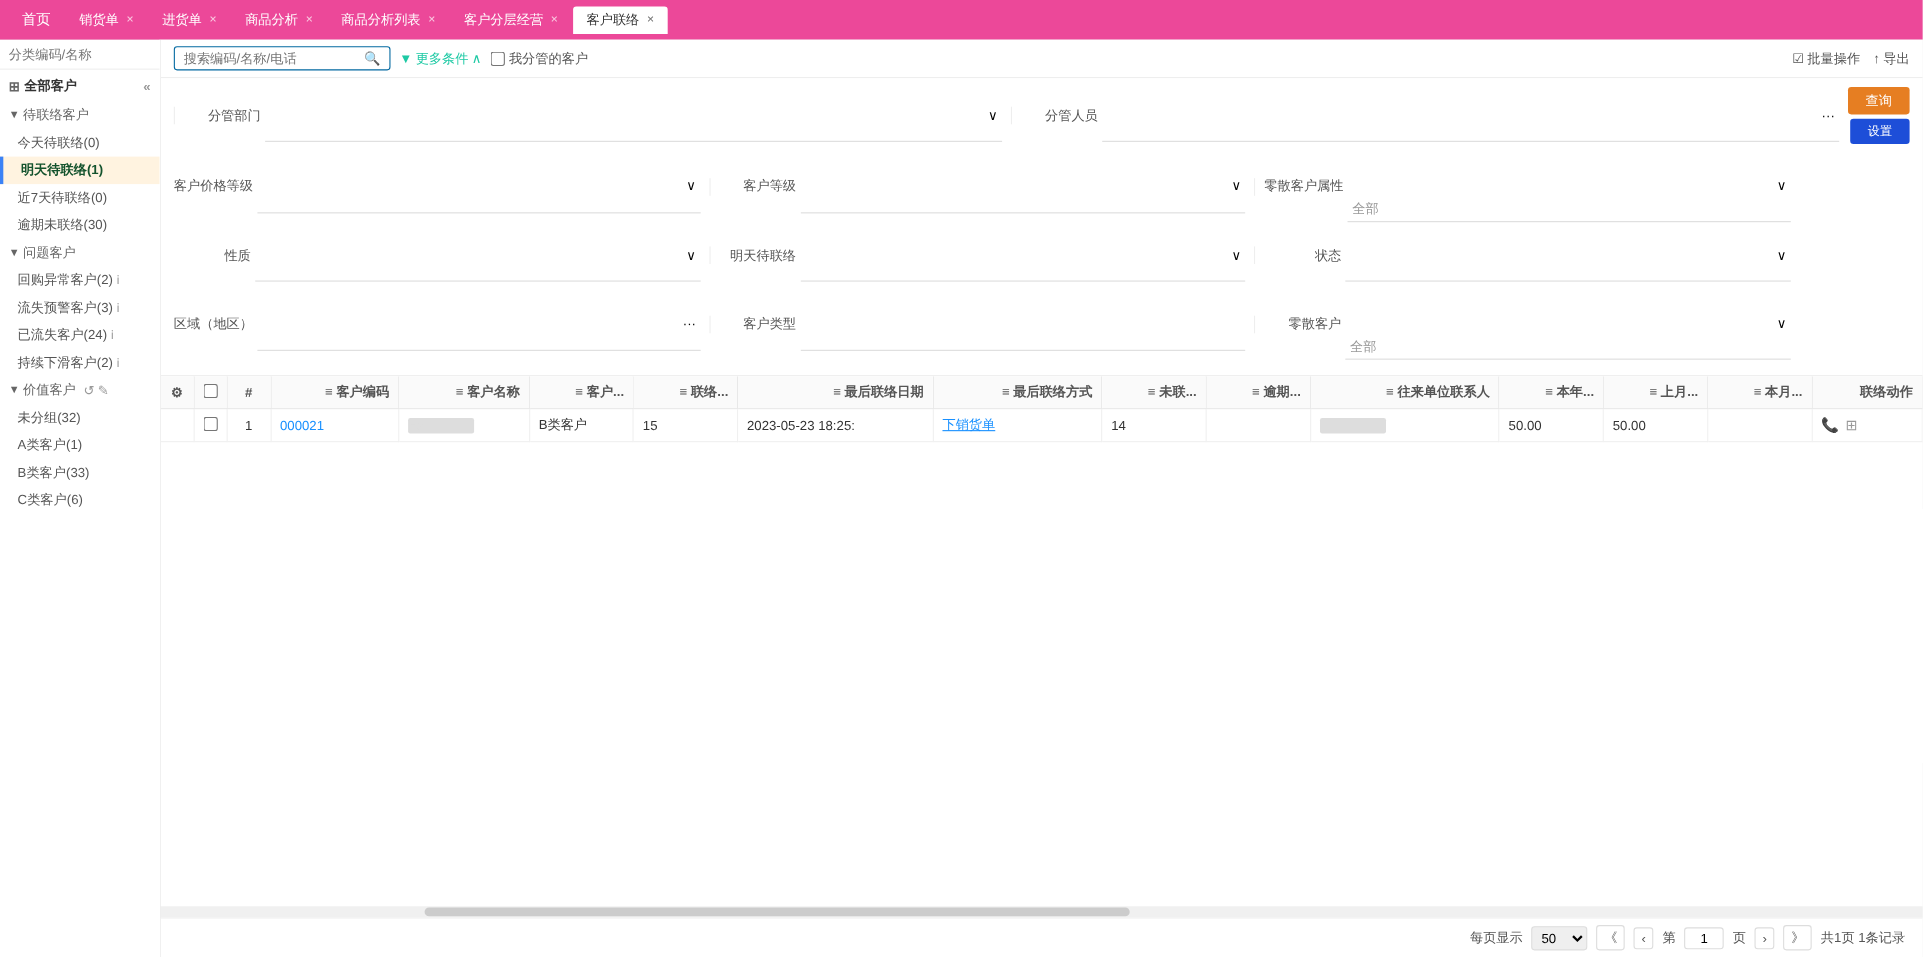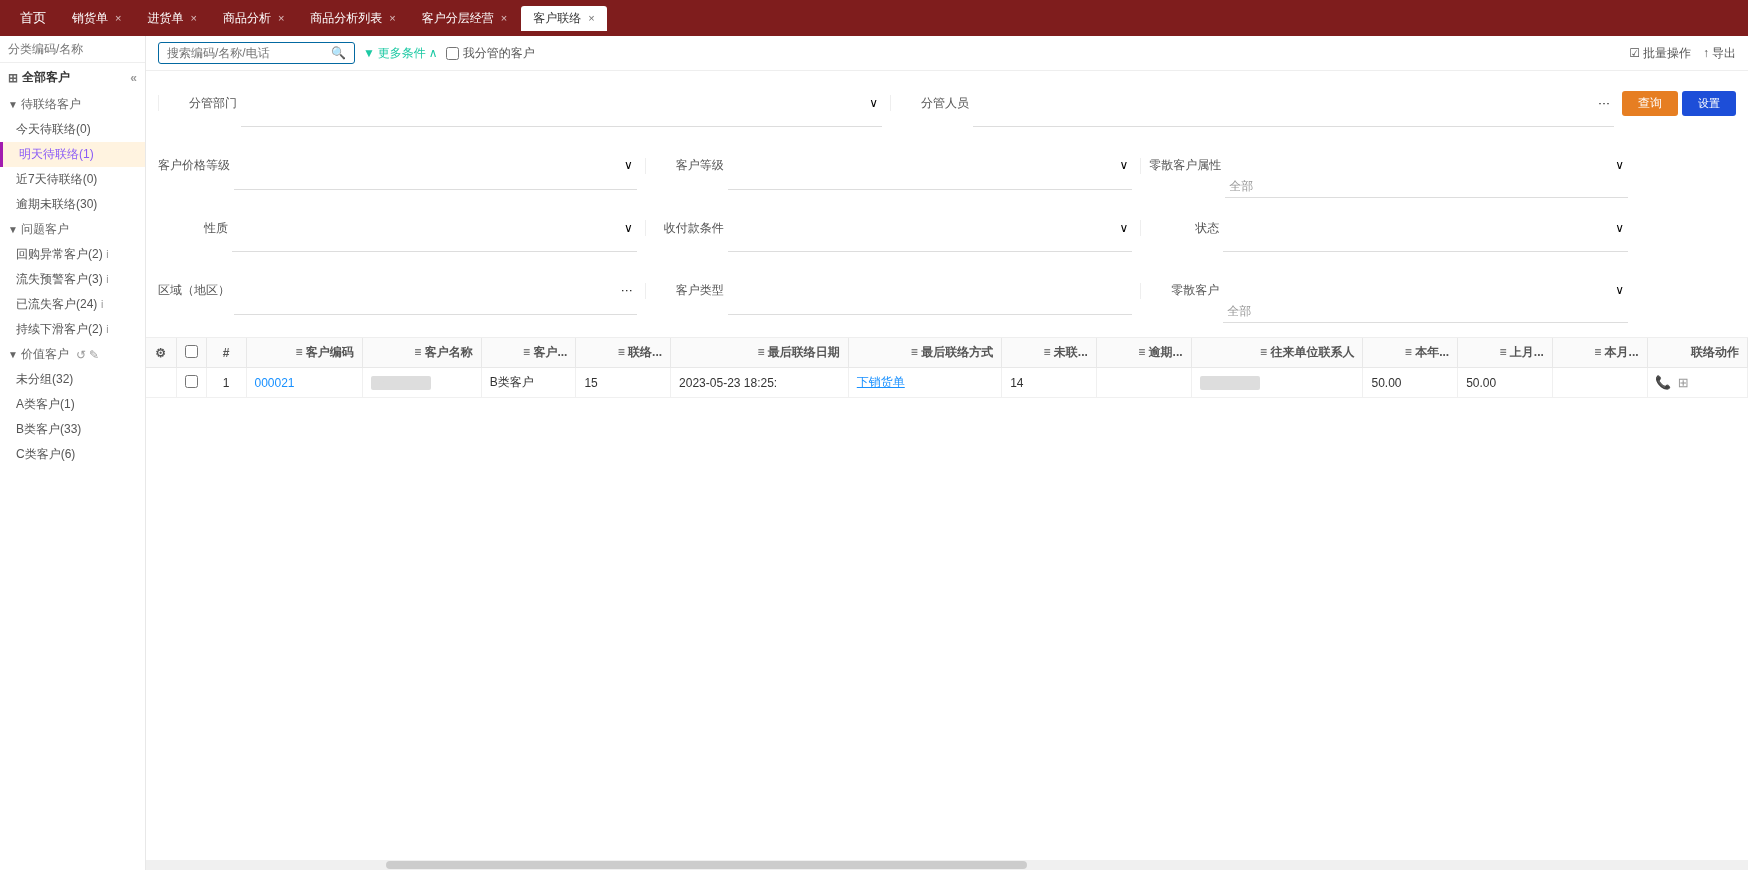--- a/index.html
+++ b/index.html
@@ -1,20 +1,20 @@
 <!DOCTYPE html>
 <html><head>
   <meta charset="utf-8">
   <style>
     * { box-sizing: border-box; margin: 0; padding: 0; font-family: 'Microsoft YaHei', Arial, sans-serif; font-size: 12px; }
     body { background: #f5f5f5; overflow: hidden; }
 
     
     .top-nav {
-      background: #7f1d1d;
+      background: #ec4899;
       height: 36px;
       display: flex;
       align-items: center;
       padding: 0 8px;
       gap: 2px;
     }
     .nav-item {
       color: #fff;
       padding: 4px 12px;
       cursor: pointer;
@@ -77,21 +77,21 @@
       gap: 3px;
     }
     .sidebar-group-label .arrow { font-size: 10px; }
     .sidebar-item {
       padding: 4px 8px 4px 16px;
       color: #555;
       cursor: pointer;
       font-size: 12px;
       white-space: nowrap;
     }
-    .sidebar-item.active { background: #ffe8d6; color: #8b5cf6; border-left: 3px solid #a21caf; }
+    .sidebar-item.active { background: #ffe8d6; color: #14532d; border-left: 3px solid #3b82f6; font-weight: bold; }
     .sidebar-item.highlight { background: #fff3e0; }
 
     
     .content-area {
       flex: 1;
       display: flex;
       flex-direction: column;
       overflow: hidden;
     }
 
@@ -210,22 +210,23 @@
       background: #1d4ed8;
       color: #fff;
       border: none;
       padding: 4px 16px;
       border-radius: 3px;
       cursor: pointer;
       font-size: 11px;
     }
     .action-btns-col {
       display: flex;
-      flex-direction: row;
+      flex-direction: column;
       gap: 4px;
+      align-items: flex-end;
     }
 
     
     .table-container {
       flex: 1;
       overflow: auto;
       background: #fff;
       margin: 0;
     }
     table {
@@ -470,21 +471,21 @@
       <div class="filter-row">
         <div class="filter-field">
           <span class="filter-label">性质</span>
           <div class="filter-select">
             <span class="filter-select-text"></span>
             <span>∨</span>
           </div>
         </div>
         <div class="filter-divider"></div>
         <div class="filter-field">
-          <span class="filter-label">收付款条件</span>
+          <span class="filter-label">明天待联络</span>
           <div class="filter-select">
             <span class="filter-select-text"></span>
             <span>∨</span>
           </div>
         </div>
         <div class="filter-divider"></div>
         <div class="filter-field">
           <span class="filter-label">状态</span>
           <div class="filter-select">
             <span class="filter-select-text"></span>
@@ -570,14 +571,30 @@
             </td>
           </tr>
         </tbody>
       </table>
     </div>
 
     <div class="scroll-bar-area">
       <div class="scroll-thumb"></div>
     </div>
 
+    <div class="pagination">
+      <span>每页显示</span>
+      <select class="page-size-select">
+        <option>50</option>
+        <option>100</option>
+        <option>200</option>
+      </select>
+      <button class="page-btn">《</button>
+      <button class="page-btn">‹</button>
+      <span>第</span>
+      <input class="page-input" type="text" value="1" style="">
+      <span>页</span>
+      <button class="page-btn">›</button>
+      <button class="page-btn">》</button>
+      <span>共1页 1条记录</span>
+    </div>
   </div>
 </div>
 
 </body></html>

